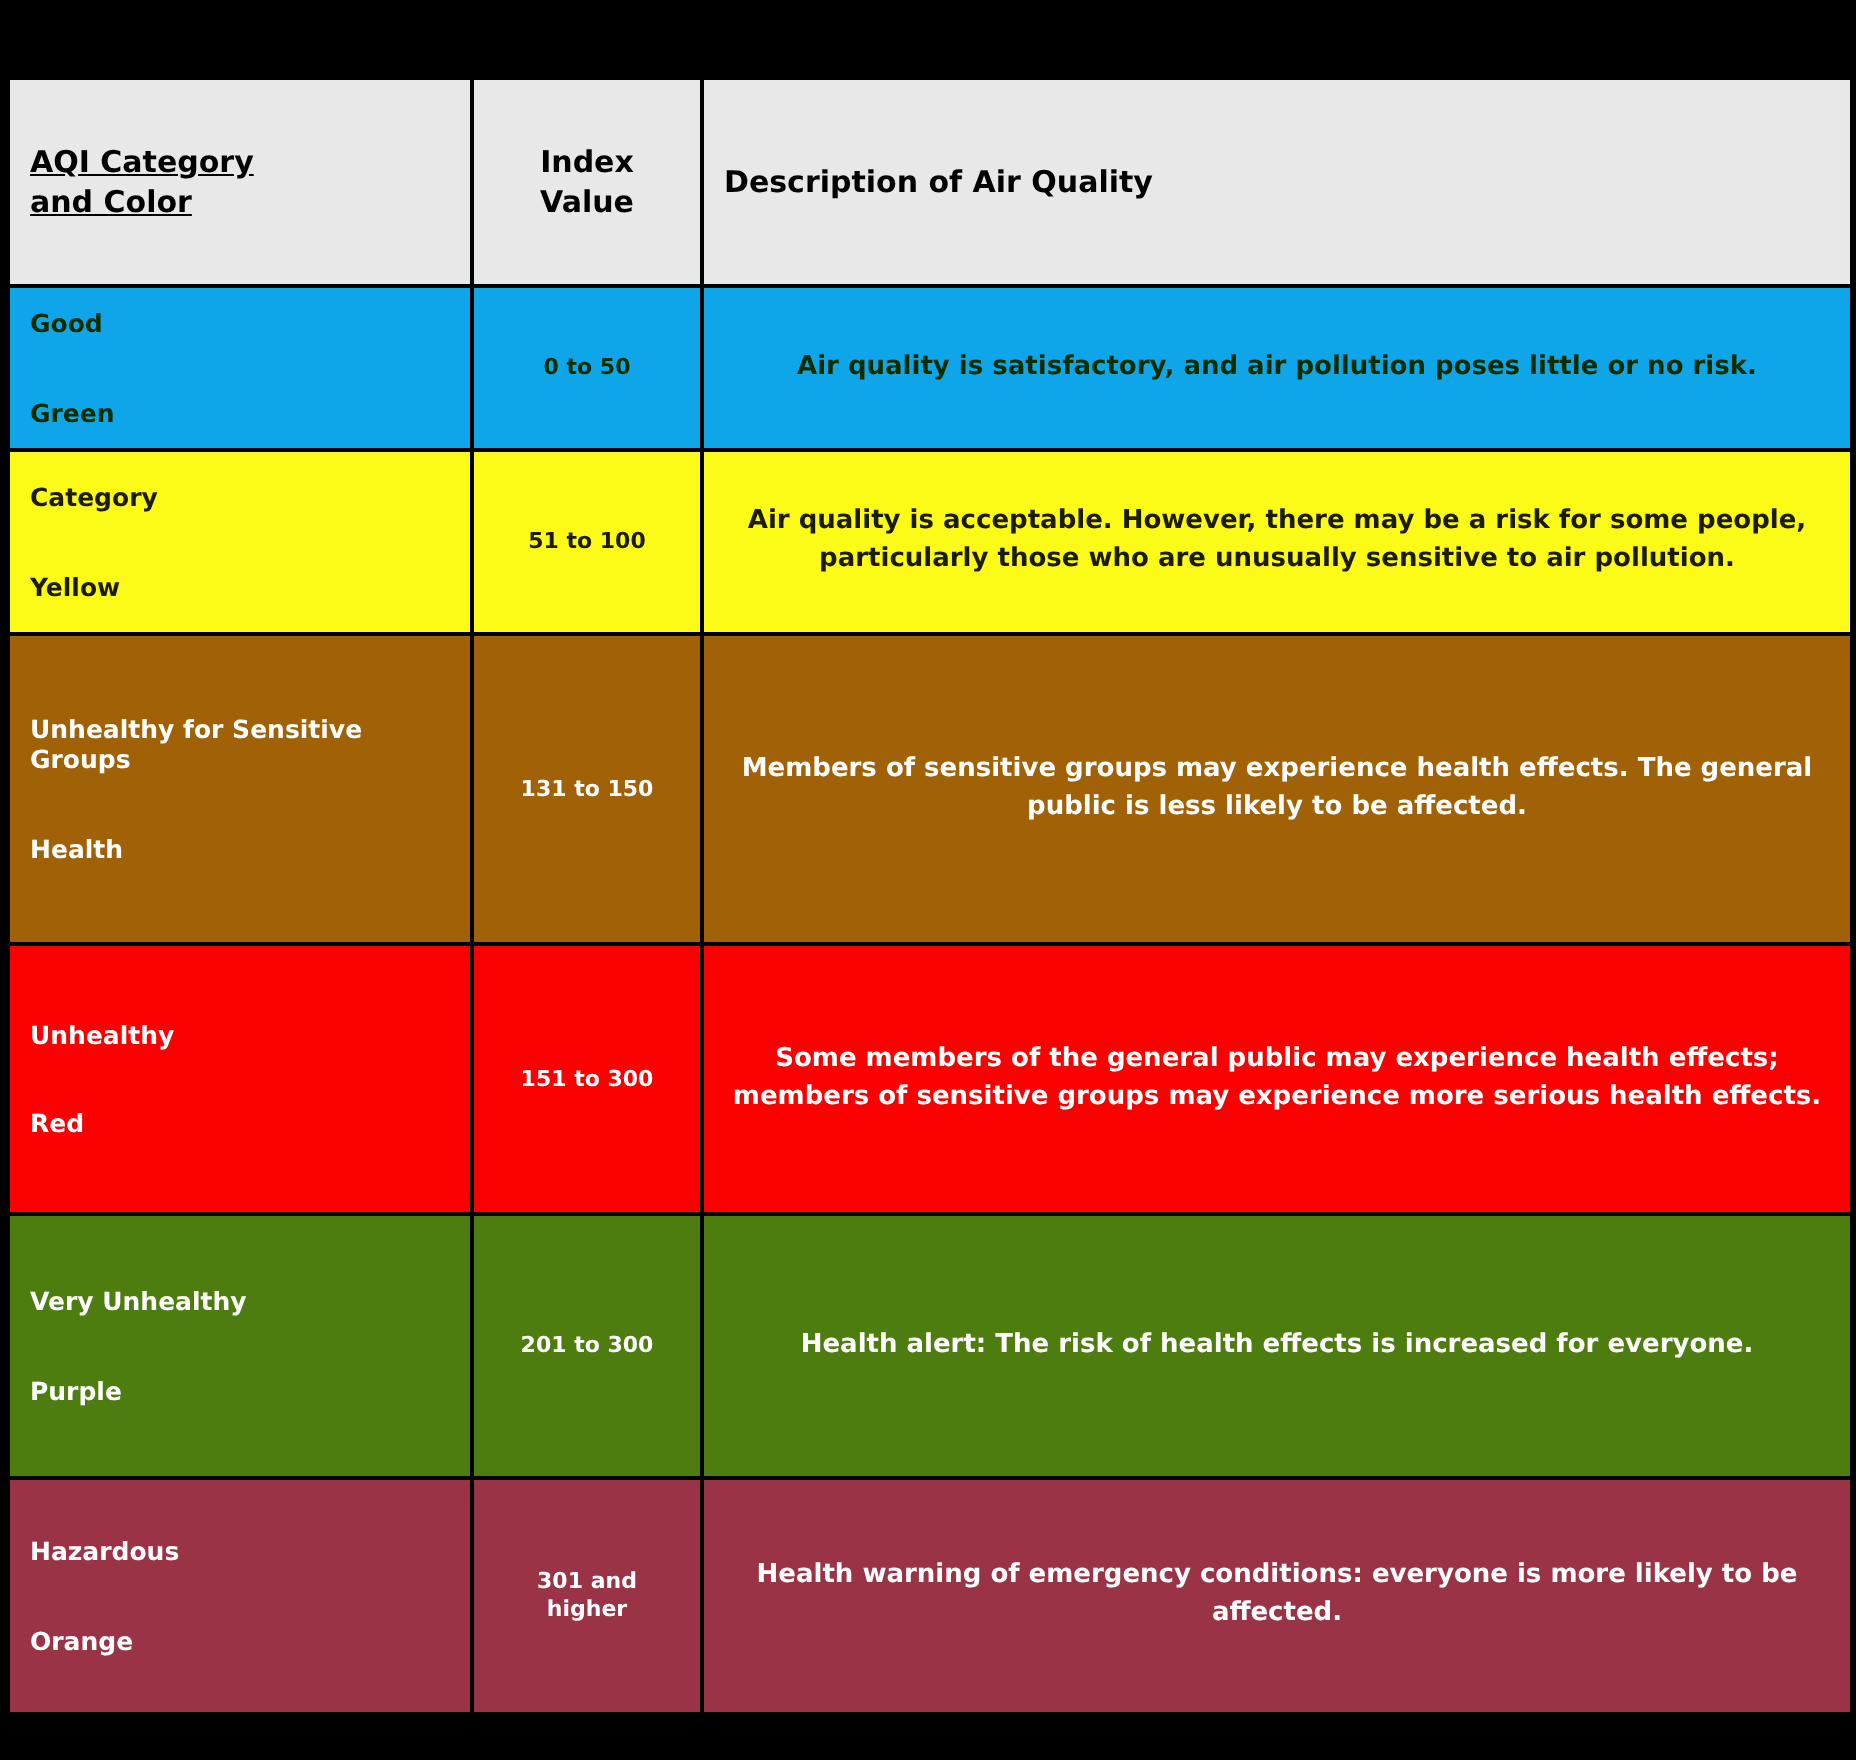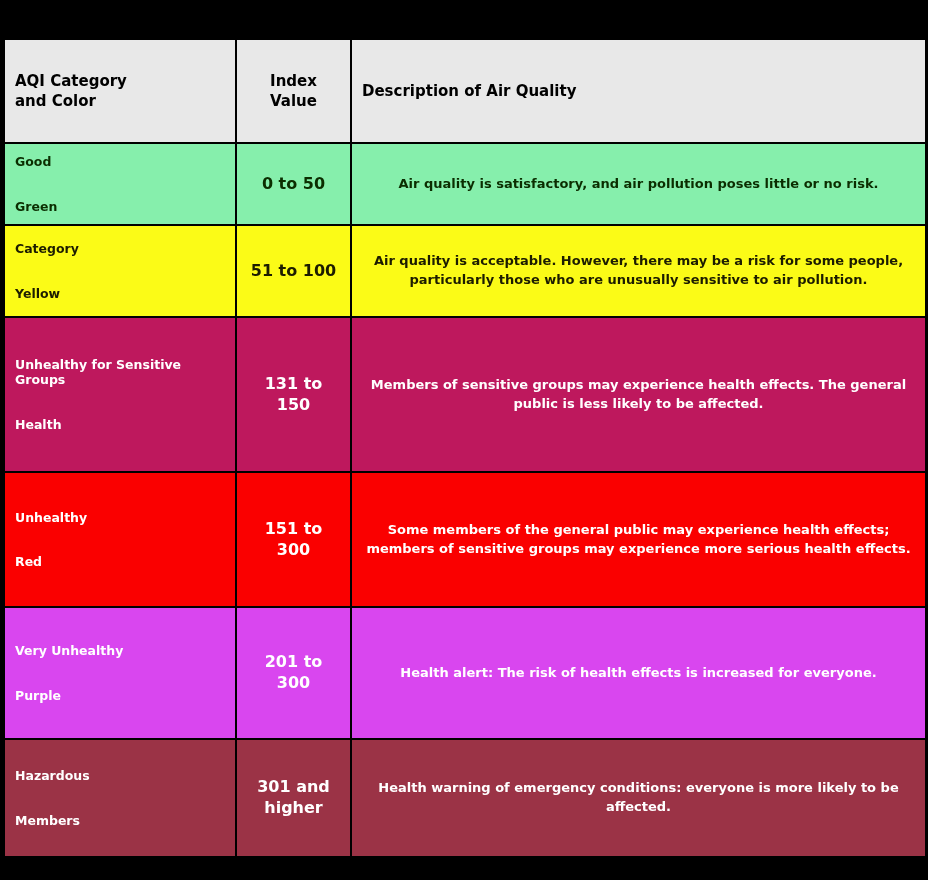--- a/index.html
+++ b/index.html
@@ -32,54 +32,54 @@
   }
 
   thead th {
     background: #e8e8e8;
     color: #000000;
     font-size: 15px;
     font-weight: bold;
     line-height: 1.35;
     height: 104px;
   }
-  th.h-cat  { text-align: left;   padding-left: 12px; }
+  th.h-cat  { text-align: left;   padding-left: 12px; text-decoration: underline; }
   th.h-idx  { }
   th.h-desc { text-align: left;   padding-left: 12px; }
 
   td.cell-cat {
     font-size: 12.5px;
     font-weight: bold;
     line-height: 1.25;
     padding-left: 12px;
     text-align: left;
   }
   td.cell-cat .cat-name { display: block; }
   td.cell-cat .cat-color { display: block; margin-top: 29px; }
 
   td.cell-idx {
-    font-size: 16px;
+    font-size: 11px;
     font-weight: bold;
     text-align: center;
     line-height: 1.3;
   }
   td.cell-desc {
     font-size: 13px;
     font-weight: bold;
     line-height: 1.45;
     text-align: center;
     padding-left: 12px;
     padding-right: 14px;
   }
 
-  tr.row-good    td { background: #86efac; color: #0b2d00; }
+  tr.row-good    td { background: #0ea5e9; color: #0b2d00; }
   tr.row-moderate td { background: #fbfb17; color: #1c1c00; }
-  tr.row-usg     td { background: #be185d; color: #ffffff; }
+  tr.row-usg     td { background: #a16207; color: #ffffff; }
   tr.row-unhealthy td { background: #fa0000; color: #ffffff; }
-  tr.row-very    td { background: #d946ef; color: #ffffff; }
+  tr.row-very    td { background: #4d7c0f; color: #ffffff; }
   tr.row-hazard  td { background: #9b3346; color: #ffffff; }
 
   tr.row-good    td { height: 82px; }
   tr.row-moderate td { height: 92px; }
   tr.row-usg     td { height: 155px; }
   tr.row-unhealthy td { height: 135px; }
   tr.row-very    td { height: 132px; }
   tr.row-hazard  td { height: 118px; }
 </style>
 </head>
@@ -141,19 +141,19 @@
       <td class="cell-cat">
         <span class="cat-name">Very Unhealthy</span>
         <span class="cat-color">Purple</span>
       </td>
       <td class="cell-idx">201 to 300</td>
       <td class="cell-desc">Health alert: The risk of health effects is increased for everyone.</td>
     </tr>
     <tr class="row-hazard">
       <td class="cell-cat">
         <span class="cat-name">Hazardous</span>
-        <span class="cat-color">Members</span>
+        <span class="cat-color">Orange</span>
       </td>
       <td class="cell-idx">301 and higher</td>
       <td class="cell-desc">Health warning of emergency conditions: everyone is more likely to be affected.</td>
     </tr>
   </tbody>
 </table>
 
 </body></html>

